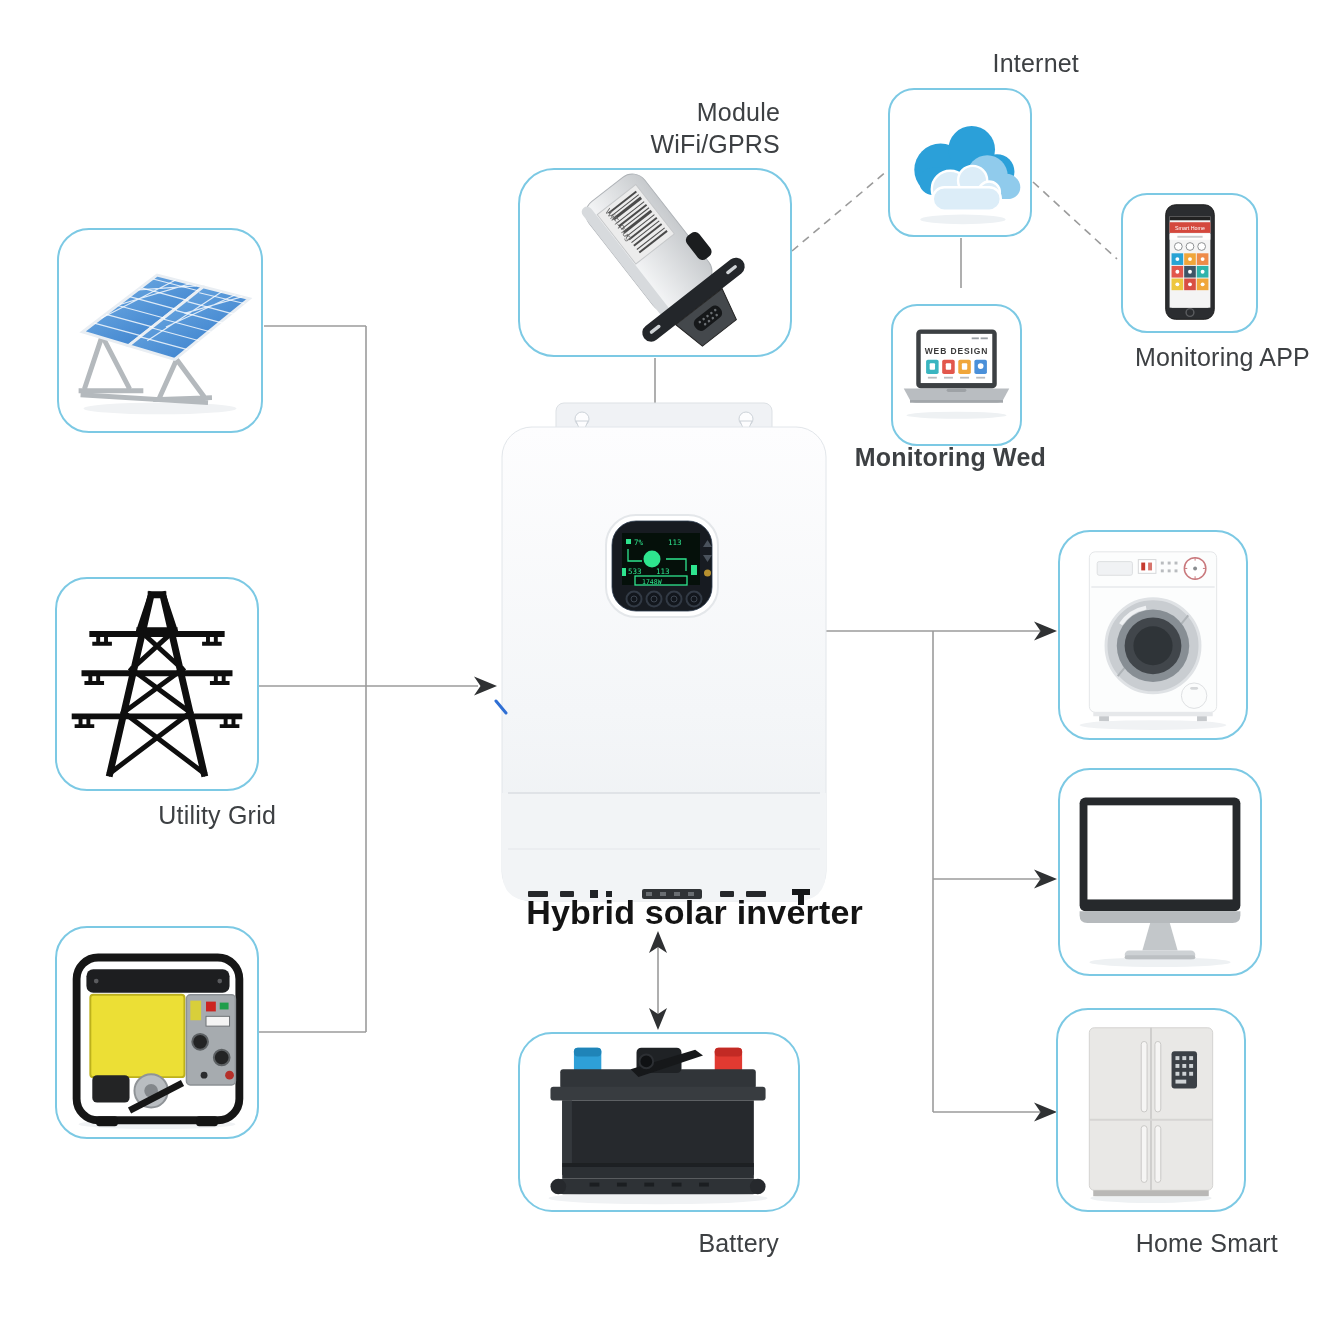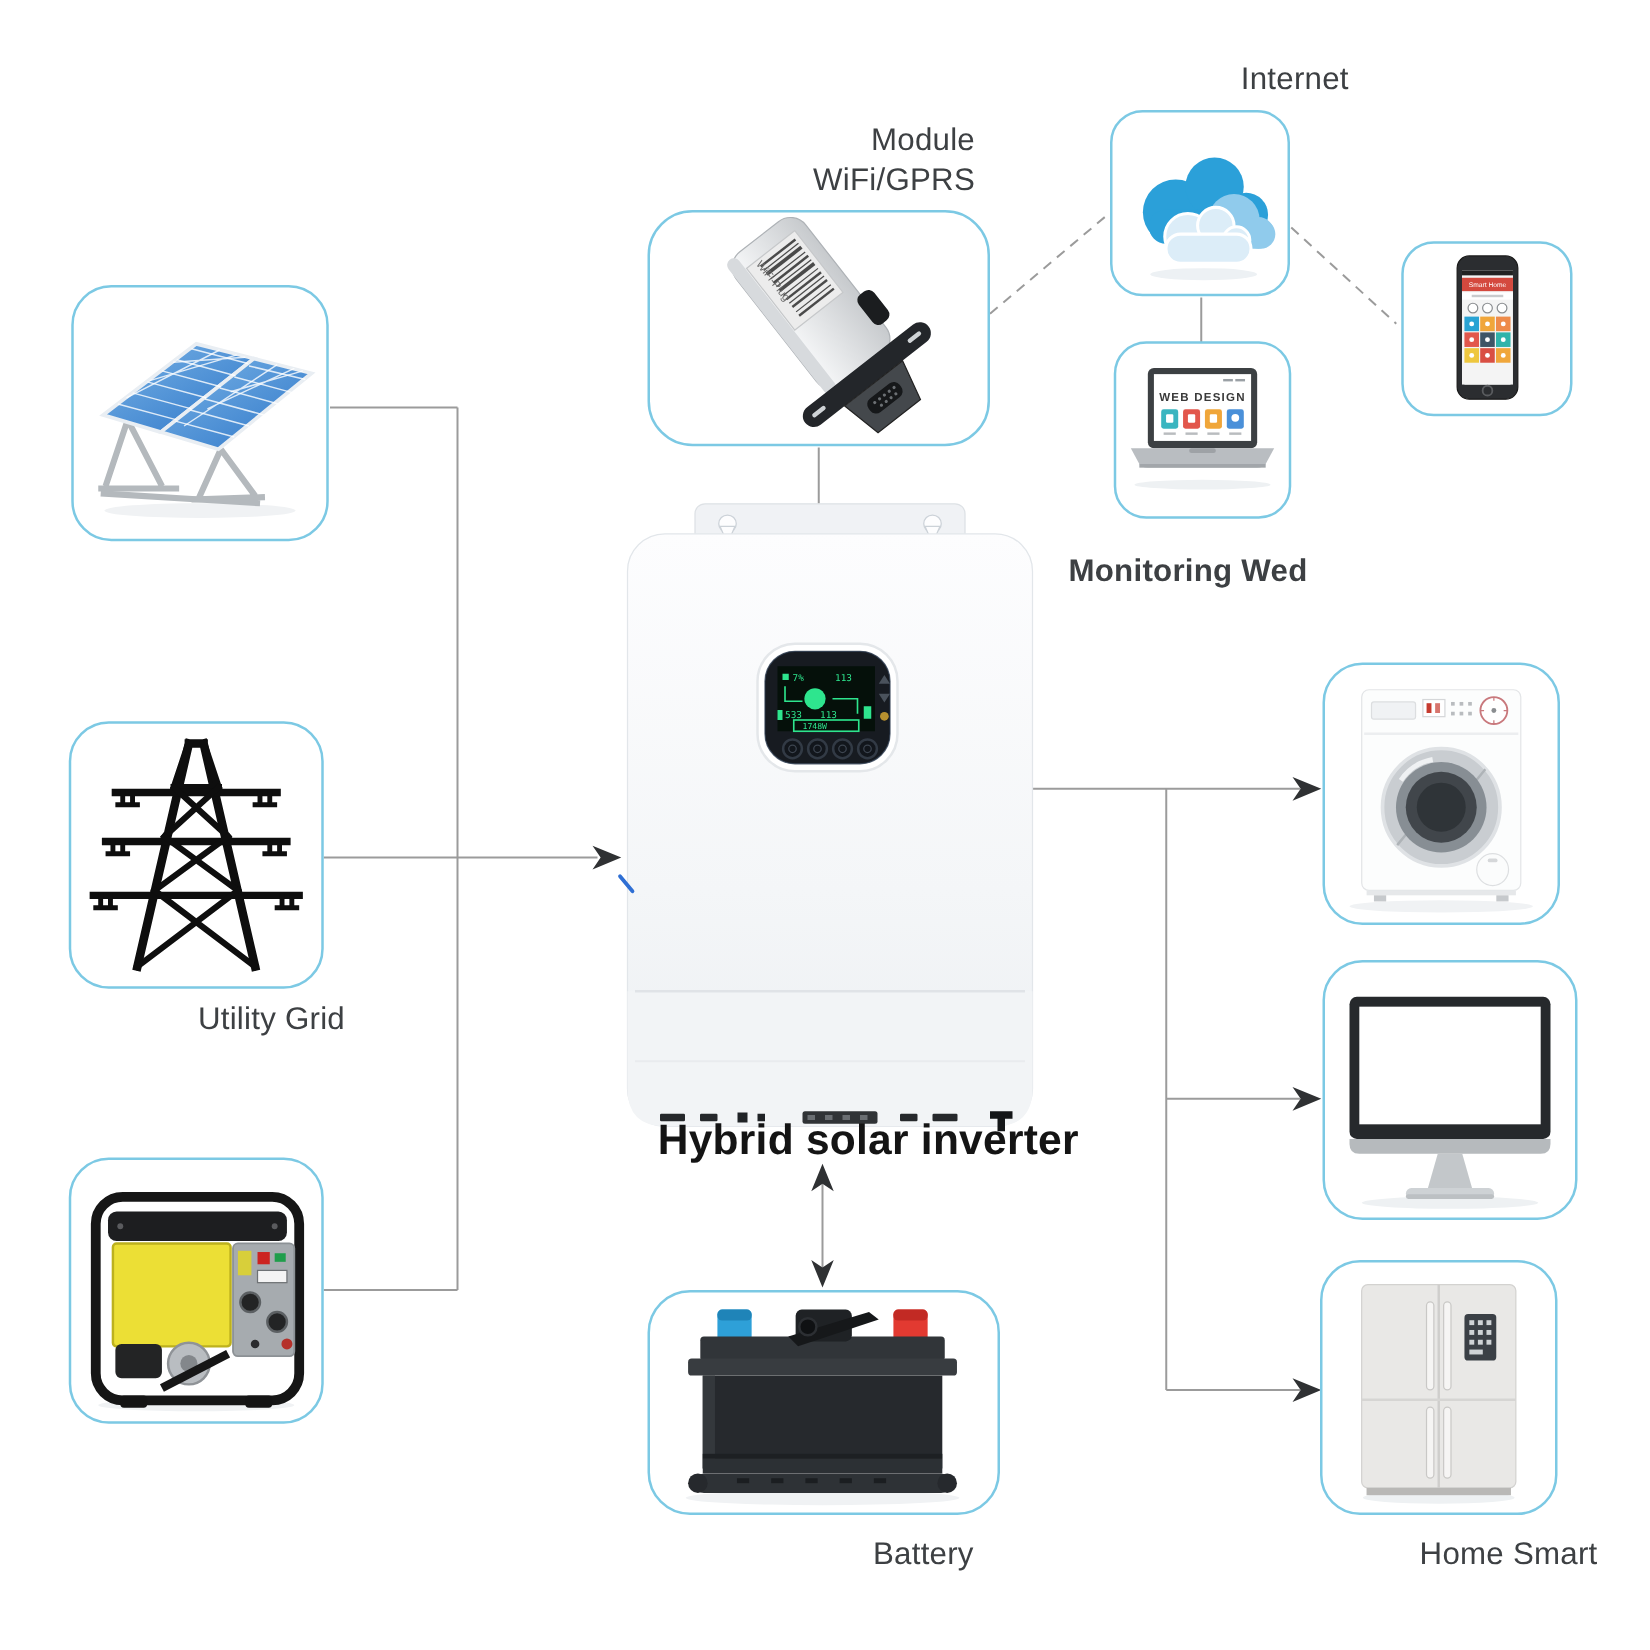--- a/index.html
+++ b/index.html
@@ -191,21 +191,21 @@
       <g fill="#dcedf8" stroke="#ffffff" stroke-width="2.5">
         <circle cx="62" cy="102" r="19"></circle>
           <circle cx="85" cy="93" r="15"></circle>
           <circle cx="102" cy="105" r="11"></circle>
         <rect x="44" y="100" width="70" height="24" ry="12"></rect>
       </g>
     </svg>
   </div>
   <div class="lbl" style="left:839px;top:47px;">Internet</div>
 
-  <div class="box" style="left:891px;top:273px;width:142px;height:142px;border-radius:26px;align-items:center;">
+  <div class="box" style="left:891px;top:304px;width:131px;height:142px;border-radius:26px;align-items:center;">
     <svg width="138" height="138" viewBox="0 0 142 142">
       <ellipse cx="71" cy="116" rx="56" ry="4" fill="#eef1f3"></ellipse>
       <rect x="26" y="20" width="90" height="66" rx="5" fill="#3c4043"></rect>
       <rect x="31" y="25" width="80" height="55" fill="#ffffff"></rect>
       <g fill="#9aa0a5">
           <rect x="88" y="29" width="8" height="2"></rect>
           <rect x="98" y="29" width="8" height="2"></rect>
         </g>
       <text x="71" y="47" text-anchor="middle" font-size="9.5" font-weight="700" letter-spacing="1" fill="#3a3a3a">WEB DESIGN</text>
       <g>
@@ -266,20 +266,21 @@
             <circle cx="82" cy="79" r="2"></circle>
           <circle cx="56" cy="92" r="2"></circle>
             <circle cx="69" cy="92" r="2"></circle>
             <circle cx="82" cy="92" r="2"></circle>
         </g>
       </g>
       <rect x="50" y="99" width="38" height="17" fill="#f4f4f4"></rect>
       <circle cx="69" cy="121" r="4" fill="none" stroke="#5a5c5f" stroke-width="1.5"></circle>
     </svg>
   </div>
+  <div class="lbl" style="left:1070px;top:341px;">Monitoring APP</div>
 
   <div class="art" style="left:494px;top:397px;width:340px;height:510px;">
     <svg width="340" height="510" viewBox="0 0 340 510">
       <defs>
         <linearGradient id="ginv" x1="0" y1="0" x2="0" y2="1">
           <stop offset="0" stop-color="#fdfdfe"></stop>
             <stop offset=".6" stop-color="#f4f6f8"></stop>
             <stop offset="1" stop-color="#eceff2"></stop>
         </linearGradient>
       </defs>

